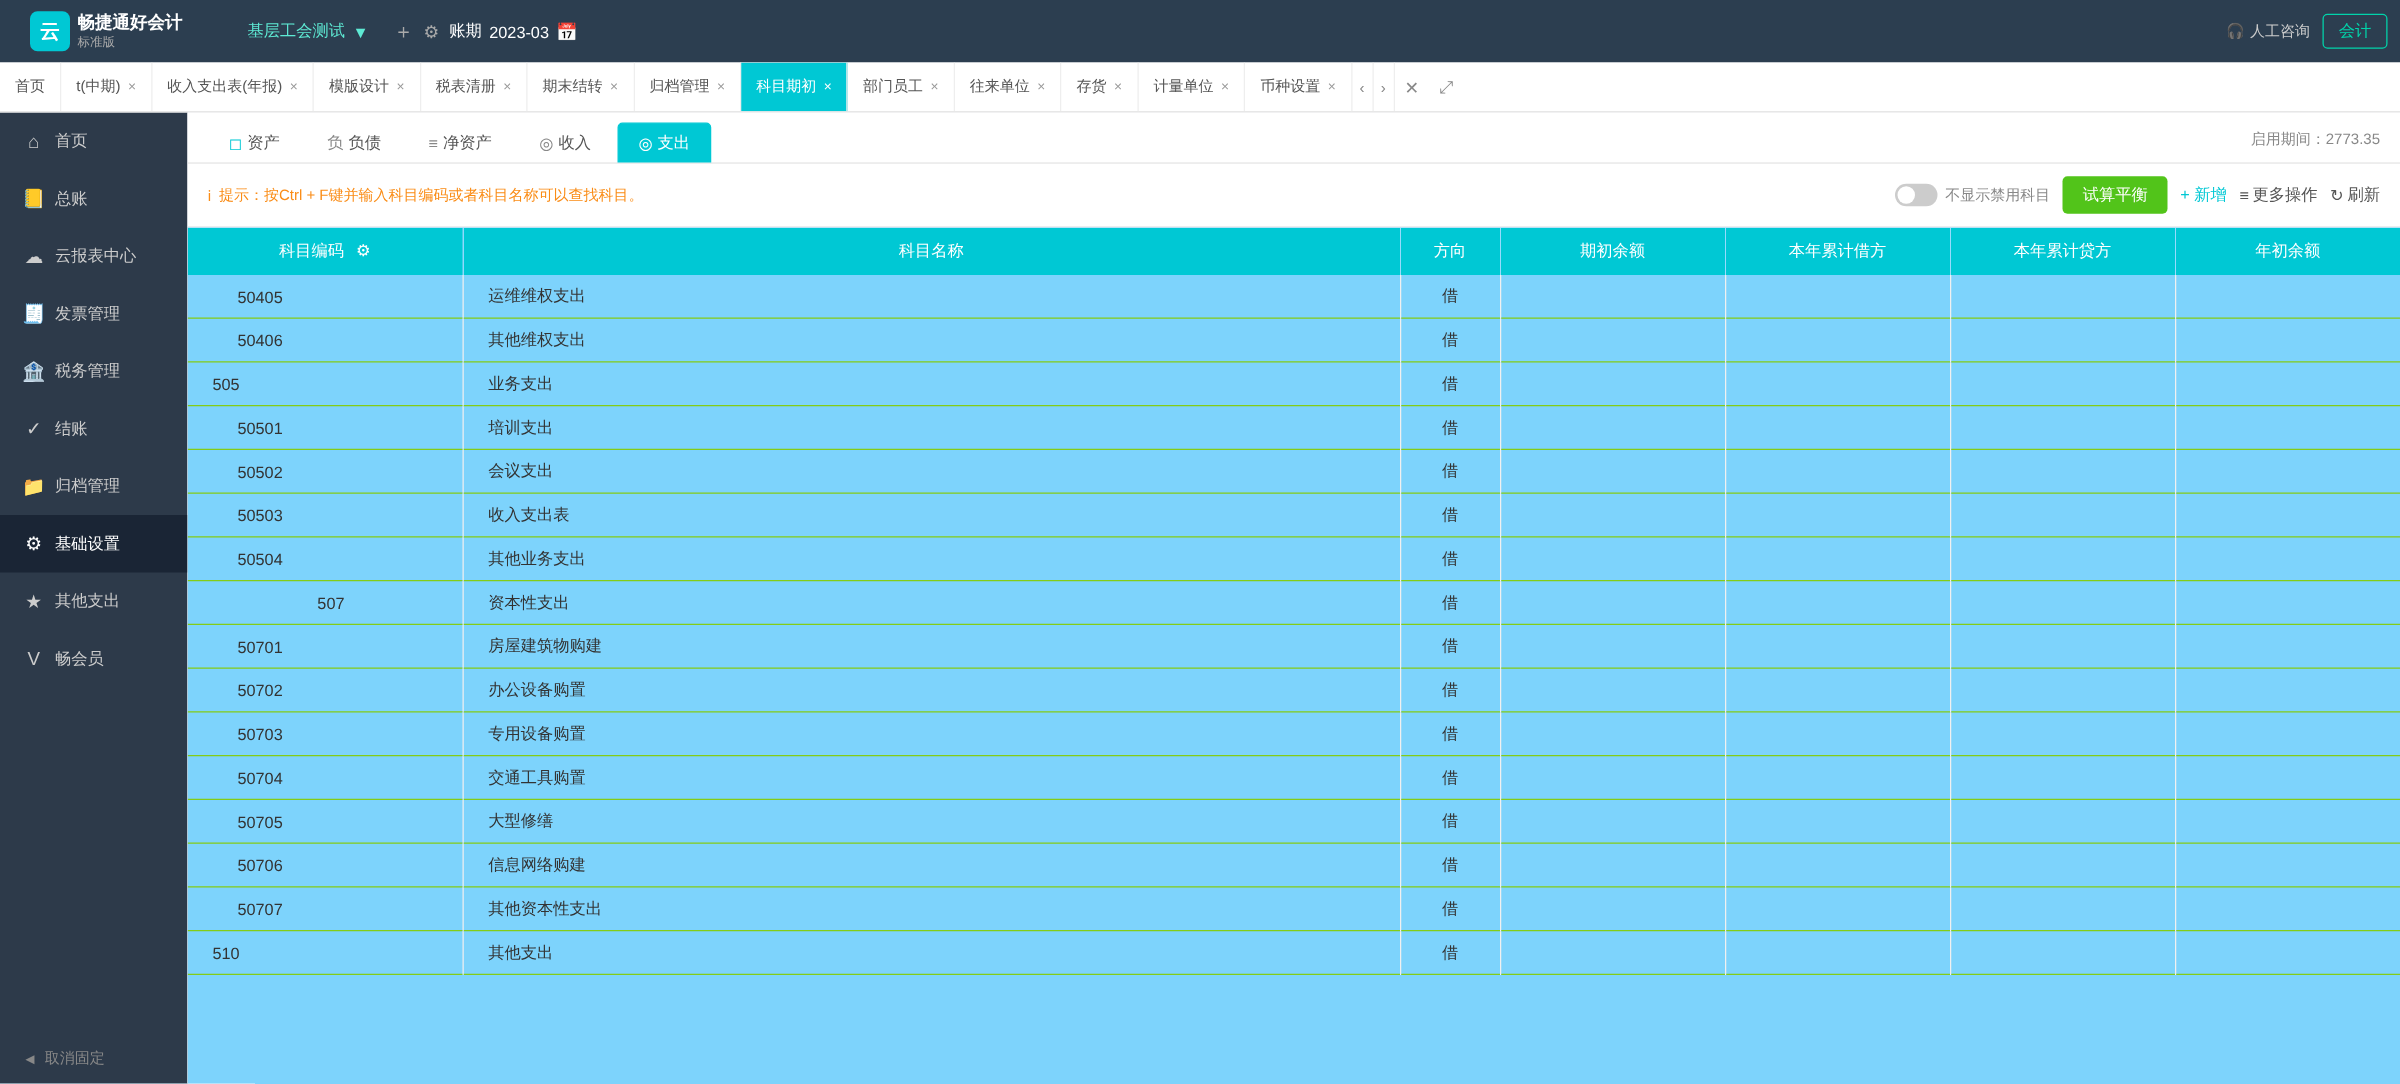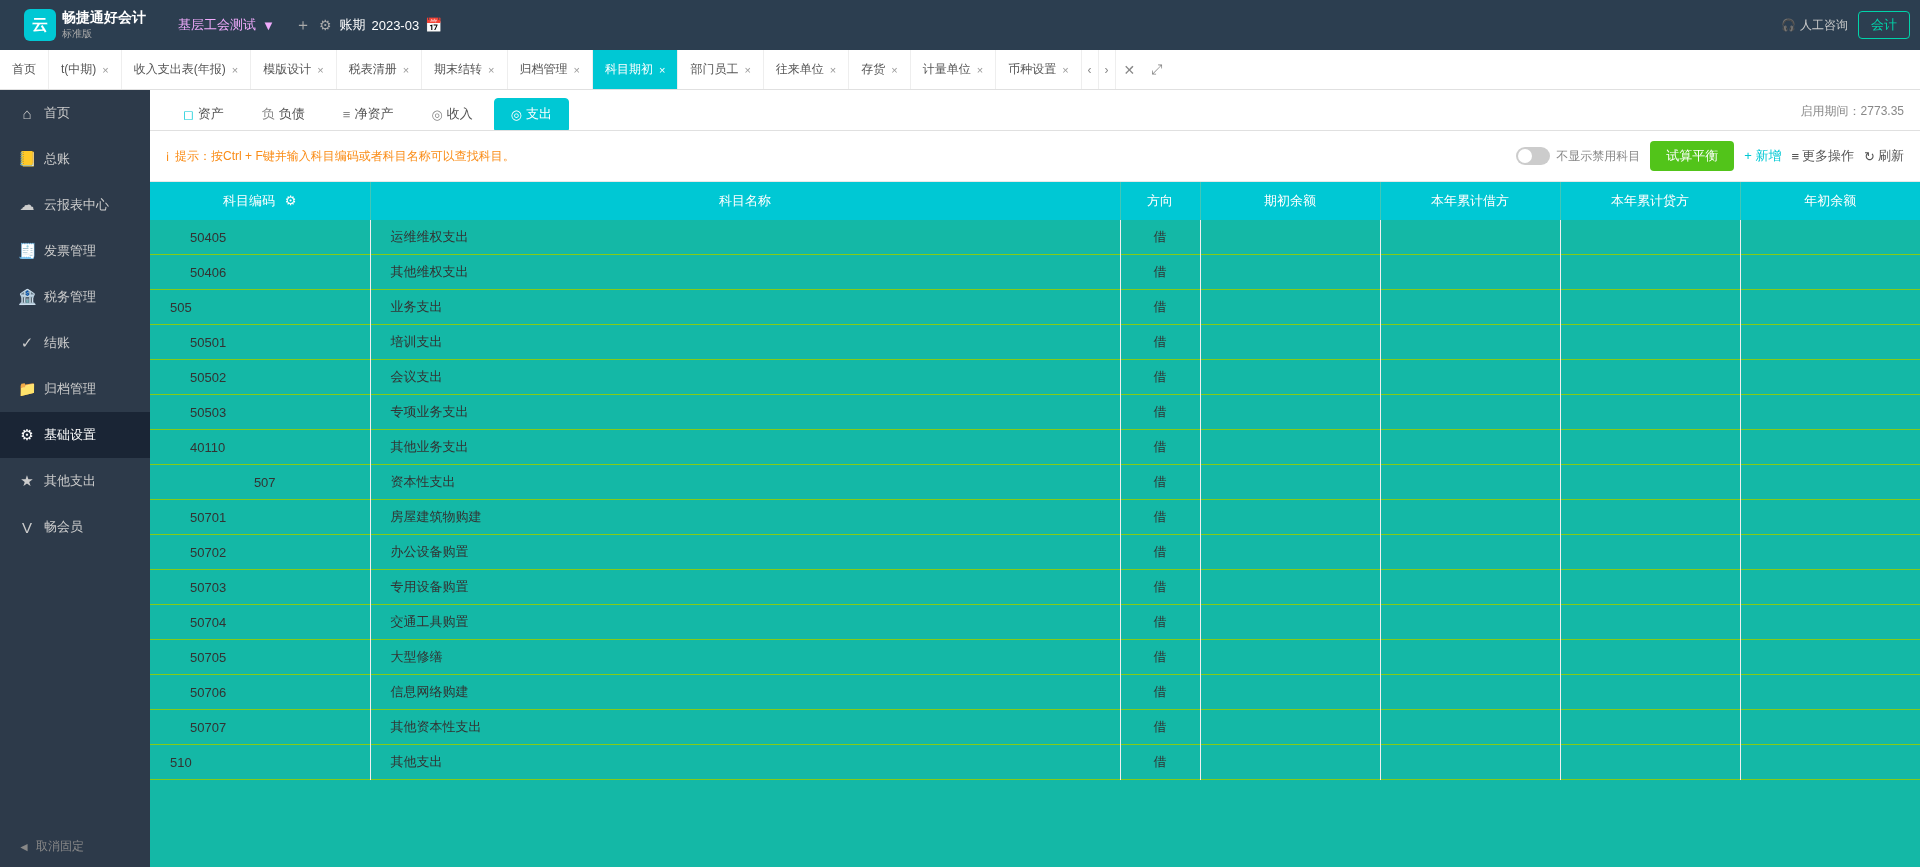--- a/index.html
+++ b/index.html
@@ -31,23 +31,23 @@
       display: flex; align-items: center; justify-content: center;
       font-size: 16px; color: white; font-weight: bold;
       margin-right: 6px;
     }
     .logo-text { font-size: 14px; font-weight: bold; color: white; }
     .logo-sub { font-size: 10px; color: #aaa; }
     .logo-row { display: flex; align-items: center; }
     .company-selector {
       display: flex;
       align-items: center;
-      color: #f0abfc;
-      font-size: 13px;
-      margin-left: 8px;
+      color: #5eead4;
+      font-size: 13px;
+      margin-left: 28px;
       cursor: pointer;
     }
     .company-name { margin-right: 6px; }
     .header-actions {
       margin-left: auto;
       display: flex;
       align-items: center;
       gap: 10px;
     }
     .btn-consult {
@@ -262,21 +262,21 @@
       background: white;
       border-radius: 50%;
       position: absolute;
       top: 2px; left: 2px;
     }
 
     
     .table-container {
       flex: 1;
       overflow-y: auto;
-      background: #14b8a6;
+      background: #7dd3fc;
       position: relative;
     }
     table {
       width: 100%;
       border-collapse: collapse;
     }
     thead tr {
       background: #00c8d4;
       color: white;
       position: sticky;
@@ -565,29 +565,29 @@
               <td style="padding-left: 40px; text-align: left;">50502</td>
               <td>会议支出</td>
               <td>借</td>
               <td></td>
               <td></td>
               <td></td>
               <td></td>
             </tr>
             <tr class="sub-row">
               <td style="padding-left: 40px; text-align: left;">50503</td>
-              <td>专项业务支出</td>
-              <td>借</td>
-              <td></td>
-              <td></td>
-              <td></td>
-              <td></td>
-            </tr>
-            <tr class="sub-row">
-              <td style="padding-left: 40px; text-align: left;">40110</td>
+              <td>收入支出表</td>
+              <td>借</td>
+              <td></td>
+              <td></td>
+              <td></td>
+              <td></td>
+            </tr>
+            <tr class="sub-row">
+              <td style="padding-left: 40px; text-align: left;">50504</td>
               <td>其他业务支出</td>
               <td>借</td>
               <td></td>
               <td></td>
               <td></td>
               <td></td>
             </tr>
             <tr>
               <td style="padding-left: 22px; text-align: center;">507</td>
               <td>资本性支出</td>

